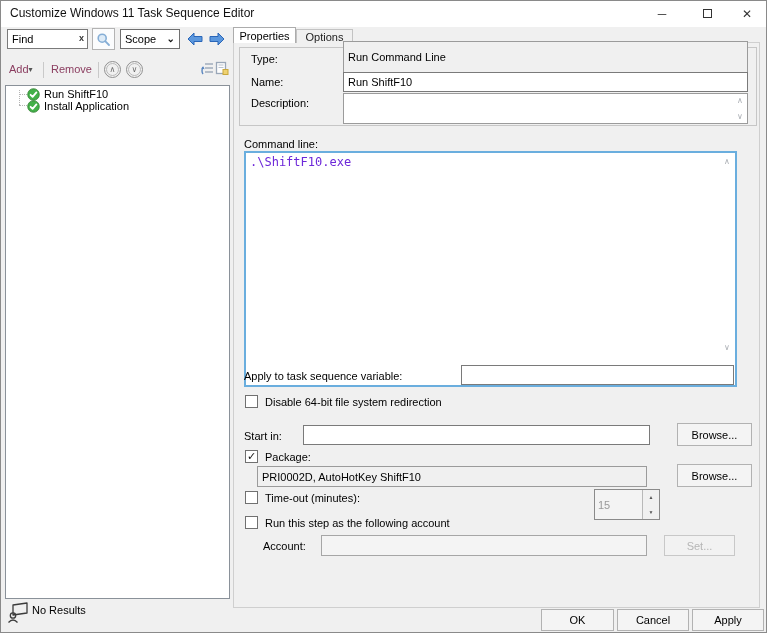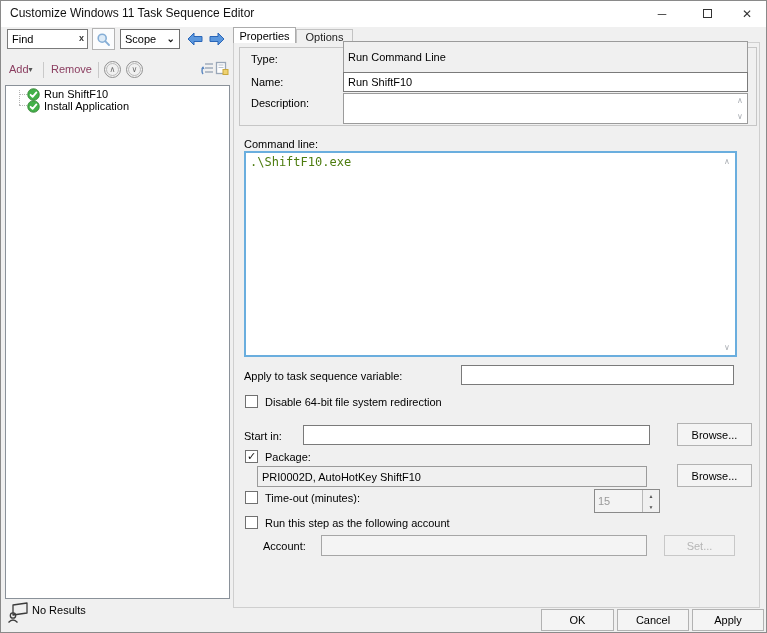--- a/index.html
+++ b/index.html
@@ -40,27 +40,27 @@
   .tab-active { left:232px; top:26px; width:63px; height:16px; background:#fff; border:1px solid #acacac; border-bottom:none; padding-top:2px; z-index:3; }
   .tab-idle { left:295px; top:28px; width:57px; height:14px; background:#f0f0f0; border:1px solid #c3c3c3; border-bottom:none; padding-top:1px; color:#222; }
   .tabpanel { position:absolute; left:232px; top:41px; width:527px; height:566px; background:#f0f0f0; border:1px solid #cfcfcf; }
   .groupbox { position:absolute; left:238px; top:46px; width:518px; height:79px; border:1px solid #c6c6c6; }
   .lbl { position:absolute; white-space:nowrap; }
   .field { position:absolute; font-family:inherit; font-size:11px; padding:2px 4px; }
   .field-ro { background:#f0f0f0; border:1px solid #9b9b9b; color:#000; }
   .field-w { background:#fff; border:1px solid #7a7a7a; }
   .field-dis { background:#f4f4f4; border:1px solid #a6a6a6; }
   .scrollchev { position:absolute; font-size:8px; color:#a9adb3; line-height:8px; pointer-events:none; }
-  .cmdline { position:absolute; left:243px; top:150px; width:493px; height:206px; background:#fff; border:2px solid #6aaede; font-family:"DejaVu Sans Mono", monospace; font-size:12px; padding:2px 16px 10px 4px; resize:none; color:#4d7c0f; }
+  .cmdline { position:absolute; left:243px; top:150px; width:493px; height:236px; background:#fff; border:2px solid #6aaede; font-family:"DejaVu Sans Mono", monospace; font-size:12px; padding:2px 16px 10px 4px; resize:none; color:#6d28d9; }
   .cbrow { position:absolute; display:flex; align-items:flex-start; }
   .cb { width:13px; height:13px; background:#fff; border:1px solid #707070; font-size:11px; line-height:11px; text-align:center; color:#111; flex:none; }
   .cb-lbl { margin-left:7px; margin-top:1px; }
   .btn { position:absolute; background:#f4f4f4; border:1px solid #b2b2b2; display:flex; align-items:center; justify-content:center; font-family:inherit; font-size:11px; color:#000; }
   .btn-dis { background:#f2f2f2; border:1px solid #c8c8c8; color:#b6b6b6; }
-  .spinner { position:absolute; left:593px; top:488px; width:66px; height:24px; border:1px solid #8a8a8a; background:#f3f3f3; display:flex; }
+  .spinner { position:absolute; left:593px; top:488px; width:66px; height:31px; border:1px solid #8a8a8a; background:#f3f3f3; display:flex; }
   .spin-val { flex:1; border:none; background:transparent; color:#9a9a9a; font-family:inherit; font-size:11px; padding:2px 3px; width:40px; }
   .spin-btns { width:17px; border-left:1px solid #b8b8b8; display:flex; flex-direction:column; }
   .spin-btns span { flex:1; display:flex; align-items:center; justify-content:center; font-size:5px; color:#555; background:#f0f0f0; }
   .status-text { position:absolute; left:31px; top:603px; }
 </style>
 </head>
 <body>
 
 <div class="win">
 

